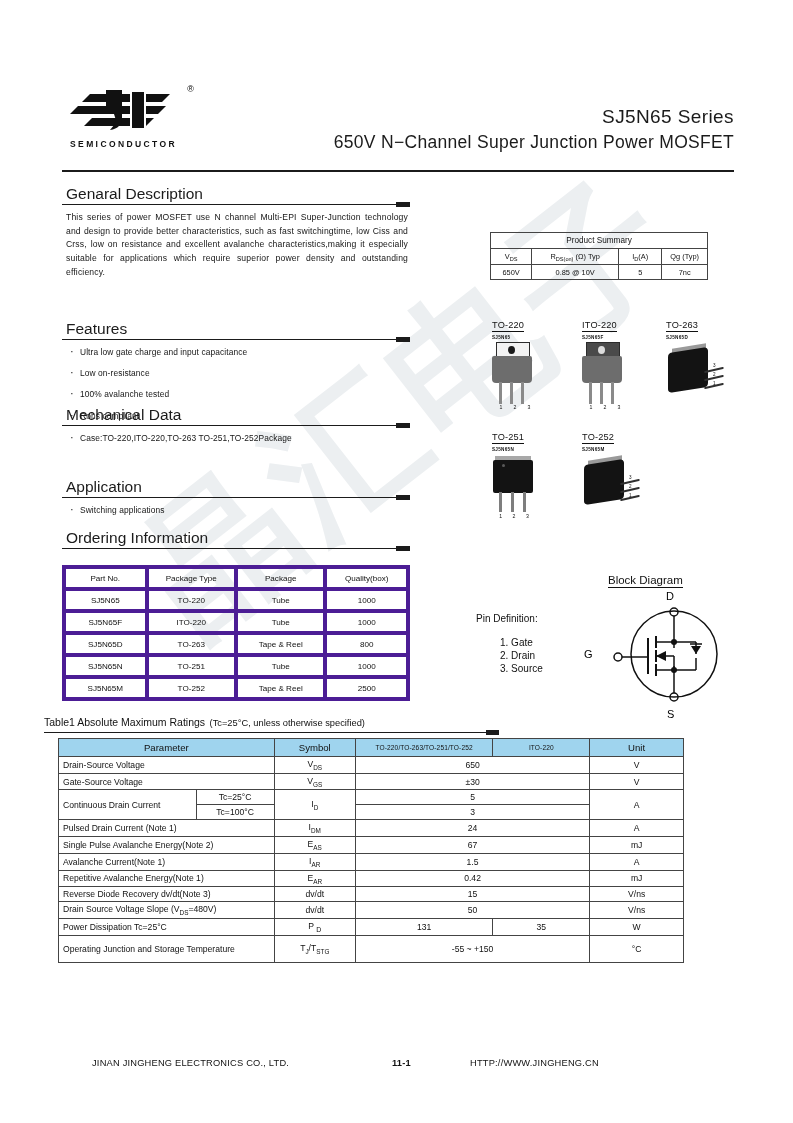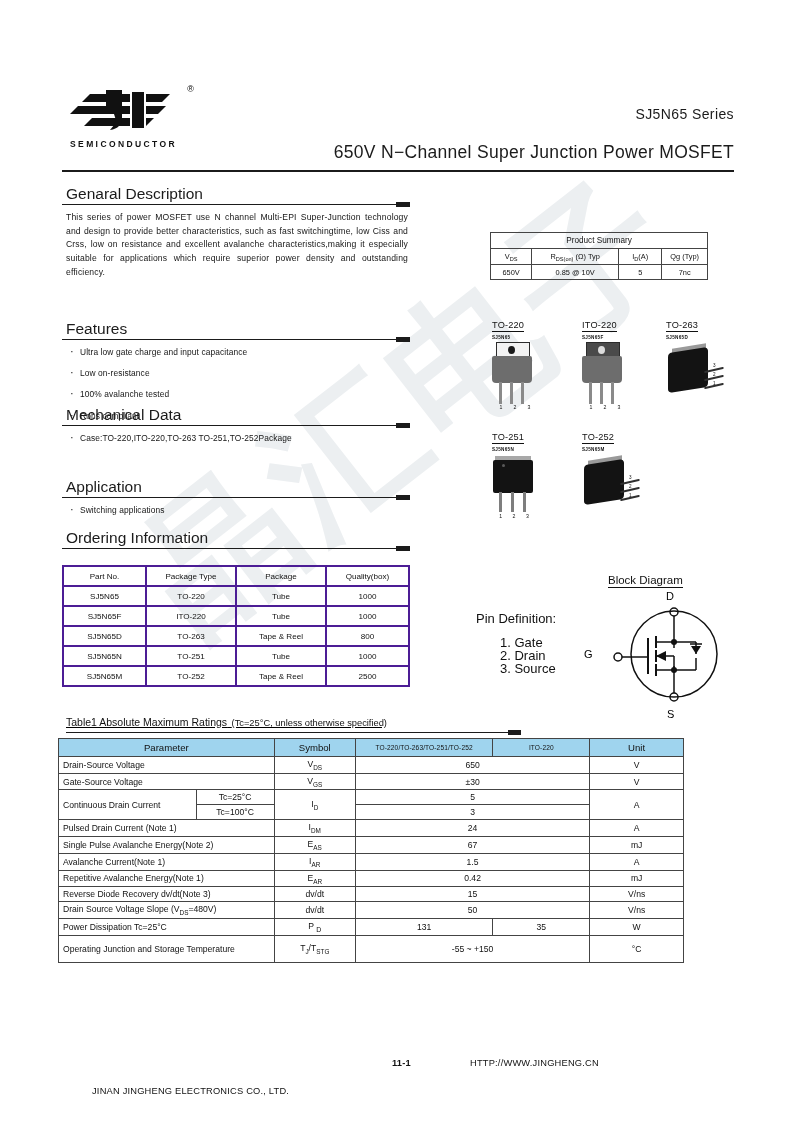--- a/index.html
+++ b/index.html
@@ -73,24 +73,24 @@
     font-weight: bold;
     color: #111;
   }
   .title-block {
     position: absolute;
     right: 0;
     top: 20px;
     text-align: right;
   }
   .title-line1 {
-    font-size: 14px;
+    font-size: 19px;
     letter-spacing: 0.4px;
     color: #1b1b1b;
-    margin-bottom: 20px;
+    margin-bottom: 4px;
   }
   .title-line2 {
     font-size: 17.5px;
     letter-spacing: 0.3px;
     color: #1b1b1b;
   }
   .header-rule {
     position: absolute;
     left: 62px;
     top: 170px;
@@ -272,46 +272,45 @@
   
   .ordering {
     position: absolute;
     left: 62px;
     top: 565px;
     width: 348px;
     border-collapse: collapse;
     font-size: 8.1px;
   }
   .ordering td, .ordering th {
-    border: 2px solid #4c1d95;
+    border: 4px solid #4c1d95;
     text-align: center;
     padding: 4.5px 2px;
     font-weight: normal;
     color: #111;
   }
 
   
   .bd-wrap { position: absolute; left: 470px; top: 570px; width: 265px; height: 150px; }
   .bd-title {
     position: absolute; left: 138px; top: 4px;
     font-size: 11.5px; color: #111;
     border-bottom: 1.2px solid #111; padding-bottom: 1px;
   }
   .pin-def {
     position: absolute; left: 6px; top: 42px;
-    font-size: 13px; color: #111; line-height: 13px;
+    font-size: 10px; color: #111; line-height: 13px;
   }
   .pin-def .pd-title { margin-bottom: 11px; }
   .pin-def .pd-item { padding-left: 24px; }
 
   
   .tbl-caption {
-    position: absolute; left: 66px; top: 712px;
+    position: absolute; left: 44px; top: 712px;
     width: 676px;
-    text-decoration: underline;
   }
   .tbl-caption .cap-t { font-size: 10.5px; color: #111; }
   .tbl-caption .cap-s { font-size: 9.3px; color: #111; }
   .cap-rule {
     position: relative; margin-top: 2px; height: 1.2px; background: #1b1b1b; width: 455px;
   }
   .cap-rule::after {
     content: ""; position: absolute; right: 0; top: -2px; width: 13px; height: 5px; background: #1b1b1b;
   }
 
@@ -338,21 +337,21 @@
   .ratings thead th.small { font-size: 6.6px; letter-spacing: 0.1px; }
   .ratings td.param { text-align: left; padding-left: 4px; }
   .ratings td.c { text-align: center; }
   .ratings sub { font-size: 6.4px; }
 
   
   .footer {
     position: absolute; left: 62px; top: 1058px; width: 672px;
     font-size: 9.3px; color: #111; letter-spacing: 0.2px;
   }
-  .footer .f1 { position: absolute; left: 30px; top: 0; margin-top: 28px; }
+  .footer .f1 { position: absolute; left: 30px; top: 0; }
   .footer .f2 { position: absolute; left: 330px; top: 0; font-weight: bold; }
   .footer .f3 { position: absolute; left: 408px; top: 0; }
 </style>
 </head>
 <body>
 
 <div id="page">
 
   <div class="watermark">晶汇电子</div>
 

